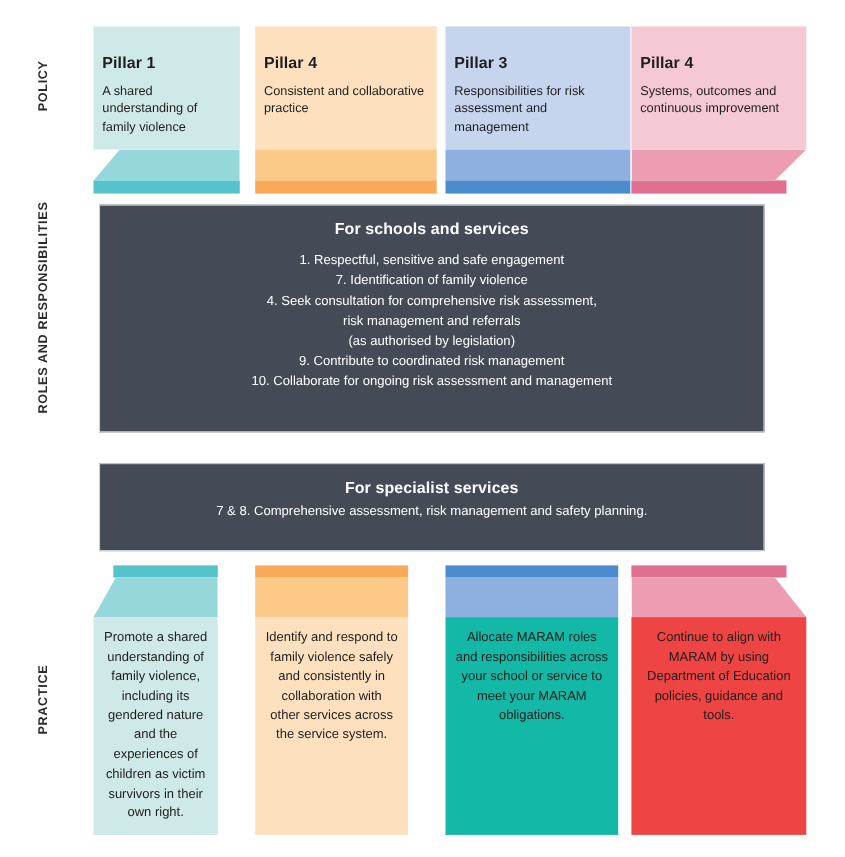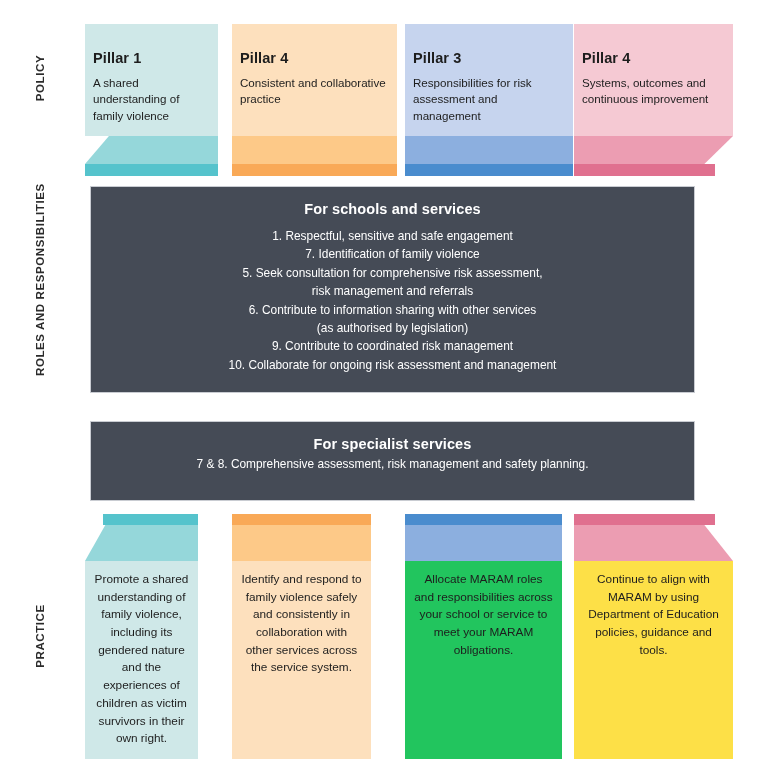--- a/index.html
+++ b/index.html
@@ -220,23 +220,22 @@
     <div class="pillar-head">
       <div class="pillar-title">Pillar 4</div>
       <div class="pillar-desc">Systems, outcomes and continuous improvement</div>
     </div>
   </div>
 
   <div class="dark-panel" id="panel-schools">
     <div class="panel-title">For schools and services</div>
     <div class="panel-line">1. Respectful, sensitive and safe engagement</div>
     <div class="panel-line">7. Identification of family violence</div>
-    <div class="panel-line">5. Seek consultation for comprehensive risk assessment,</div>
+    <div class="panel-line">4. Seek consultation for comprehensive risk assessment,</div>
     <div class="panel-line">risk management and referrals</div>
-    <div class="panel-line">6. Contribute to information sharing with other services</div>
     <div class="panel-line">(as authorised by legislation)</div>
     <div class="panel-line">9. Contribute to coordinated risk management</div>
     <div class="panel-line">10. Collaborate for ongoing risk assessment and management</div>
   </div>
 
   <div class="dark-panel" id="panel-specialist">
     <div class="panel-title" style="margin-bottom:4px">For specialist services</div>
     <div class="panel-line">7 &amp; 8. Comprehensive assessment, risk management and safety planning.</div>
   </div>
 
@@ -252,26 +251,26 @@
     <div class="practice-stripe" style="background:#f9a957"></div>
     <div class="practice-mid" style="background:#fdc988"></div>
     <div class="practice-body" style="background:#fde0bd">
       <div class="practice-text">Identify and respond to family violence safely and consistently in collaboration with other services across the service system.</div>
     </div>
   </div>
 
   <div class="practice" id="practice-3">
     <div class="practice-stripe" style="background:#4a8cce"></div>
     <div class="practice-mid" style="background:#8cafdf"></div>
-    <div class="practice-body" style="background:#22c55e">
+    <div class="practice-body" style="background:#14b8a6">
       <div class="practice-text">Allocate MARAM roles and responsibilities across your school or service to meet your MARAM obligations.</div>
     </div>
   </div>
 
   <div class="practice" id="practice-4">
     <div class="practice-stripe" style="background:#e0708f;right:18px"></div>
     <div class="practice-mid p-notch-right" style="background:#ec9db2"></div>
-    <div class="practice-body" style="background:#fde047">
+    <div class="practice-body" style="background:#ef4444">
       <div class="practice-text">Continue to align with MARAM by using Department of Education policies, guidance and tools.</div>
     </div>
   </div>
 
 </div>
 
 </body></html>

